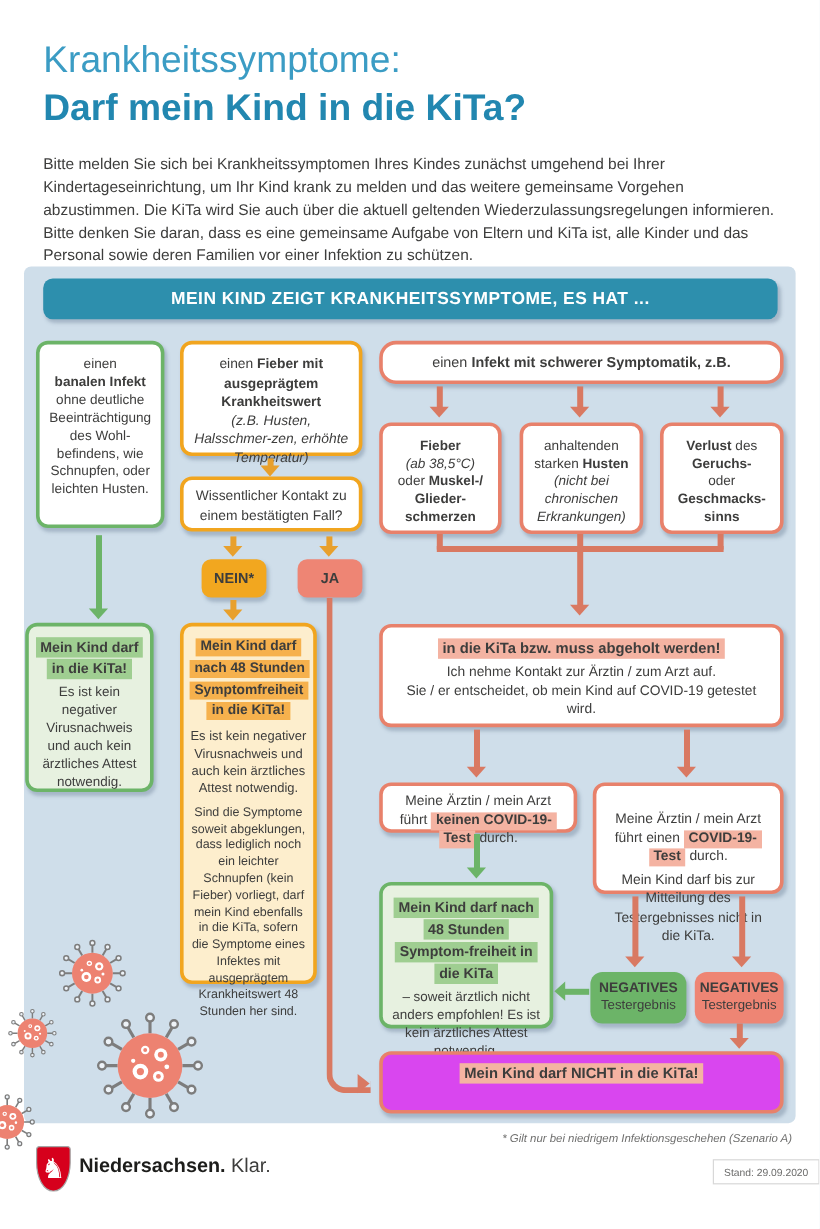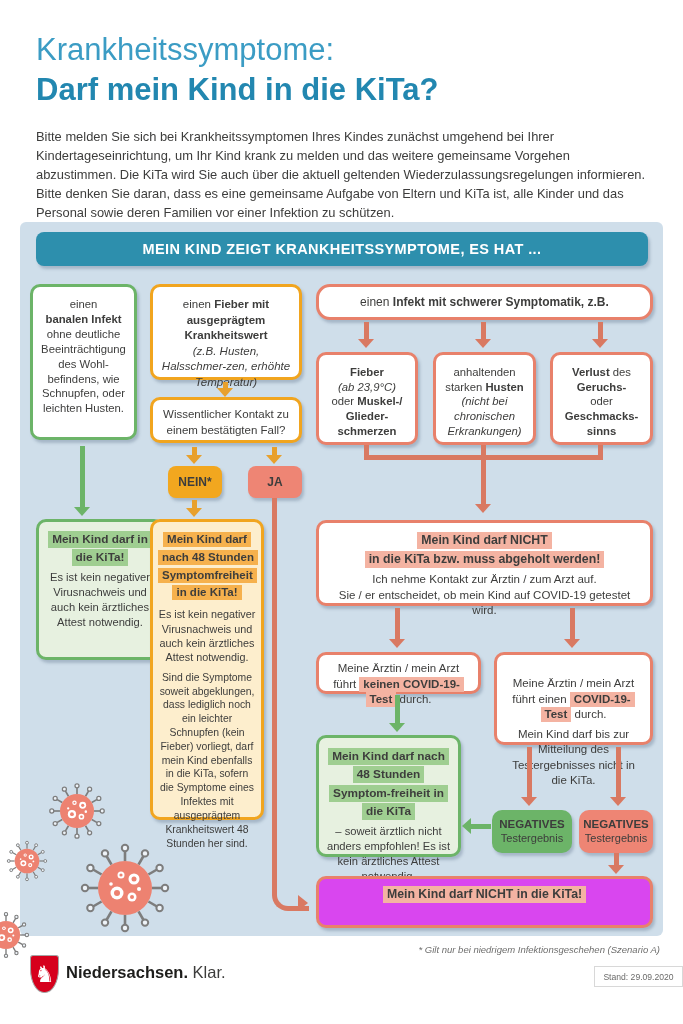--- a/index.html
+++ b/index.html
@@ -167,21 +167,21 @@
     <div>einen</div>
     <div class="bt">banalen Infekt</div>
     <div>ohne deutliche Beeinträchtigung des Wohl-befindens, wie Schnupfen, oder leichten Husten.</div>
   </div>
 
   <div class="arr c-gr" style="left:74px;top:446px;height:70px">
       <i class="stem"></i>
       <i class="head"></i>
     </div>
 
-  <div class="box b-green fill-green" style="left:36px;top:519px;width:128px;height:141px;padding:9px 4px;font-size:11.2px;line-height:1.33">
+  <div class="box b-green fill-green" style="left:21px;top:519px;width:107px;height:141px;padding:9px 4px;font-size:11.2px;line-height:1.33">
     <div class="bt" style="font-size:11.8px;line-height:1.5;margin-bottom:4px"><span class="hl hl-g">Mein Kind darf in die KiTa!</span></div>
     <p>Es ist kein negativer Virusnachweis und auch kein ärztliches Attest notwendig.</p>
   </div>
 
   <div class="box b-orange" style="left:150px;top:284px;width:152px;height:96px;padding:10px 8px;font-size:11.5px;line-height:1.35">
     <div><span>einen </span><span class="bt">Fieber mit ausgeprägtem Krankheitswert</span></div>
     <div class="it">(z.B. Husten, Halsschmer-zen, erhöhte Temperatur)</div>
   </div>
 
   <div class="arr c-or" style="left:217px;top:382px;height:15px">
@@ -231,21 +231,21 @@
       <i class="stem"></i>
       <i class="head"></i>
     </div>
   <div class="arr c-sa" style="left:592px;top:322px;height:26px">
       <i class="stem"></i>
       <i class="head"></i>
     </div>
 
   <div class="box b-salmon" style="left:316px;top:352px;width:102px;height:93px;padding:10px 4px;font-size:11.3px;line-height:1.3">
     <div class="bt">Fieber</div>
-    <div class="it">(ab 23,9°C)</div>
+    <div class="it">(ab 38,5°C)</div>
     <div><span>oder </span><span class="bt">Muskel-/ Glieder-schmerzen</span></div>
   </div>
 
   <div class="box b-salmon" style="left:433px;top:352px;width:103px;height:93px;padding:10px 4px;font-size:11.3px;line-height:1.3">
     <div><span>anhaltenden starken </span><span class="bt">Husten</span></div>
     <div class="it">(nicht bei chronischen Erkrankungen)</div>
   </div>
 
   <div class="box b-salmon" style="left:550px;top:352px;width:103px;height:93px;padding:10px 4px;font-size:11.3px;line-height:1.3">
     <div><span class="bt">Verlust</span><span> des</span></div>
@@ -257,21 +257,20 @@
   <div class="cline" style="left:364px;top:445px;width:5px;height:13px"></div>
   <div class="cline" style="left:598px;top:445px;width:5px;height:13px"></div>
   <div class="cline" style="left:364px;top:455px;width:239px;height:5px"></div>
   <div class="arr c-sa" style="left:475px;top:445px;height:68px">
       <i class="stem"></i>
       <i class="head"></i>
     </div>
 
   <div class="box b-salmon" style="left:316px;top:520px;width:337px;height:86px;padding:8px 12px;font-size:11.5px;line-height:1.35">
     <div class="bt" style="font-size:12.3px;line-height:1.55">
-      <div><span class="hl hl-s">Mein Kind darf NICHT</span></div>
       <div><span class="hl hl-s">in die KiTa bzw. muss abgeholt werden!</span></div>
     </div>
     <div style="margin-top:3px">Ich nehme Kontakt zur Ärztin / zum Arzt auf.</div>
     <div>Sie / er entscheidet, ob mein Kind auf COVID-19 getestet wird.</div>
   </div>
 
   <div class="arr c-sa" style="left:389px;top:608px;height:40px">
       <i class="stem"></i>
       <i class="head"></i>
     </div>

